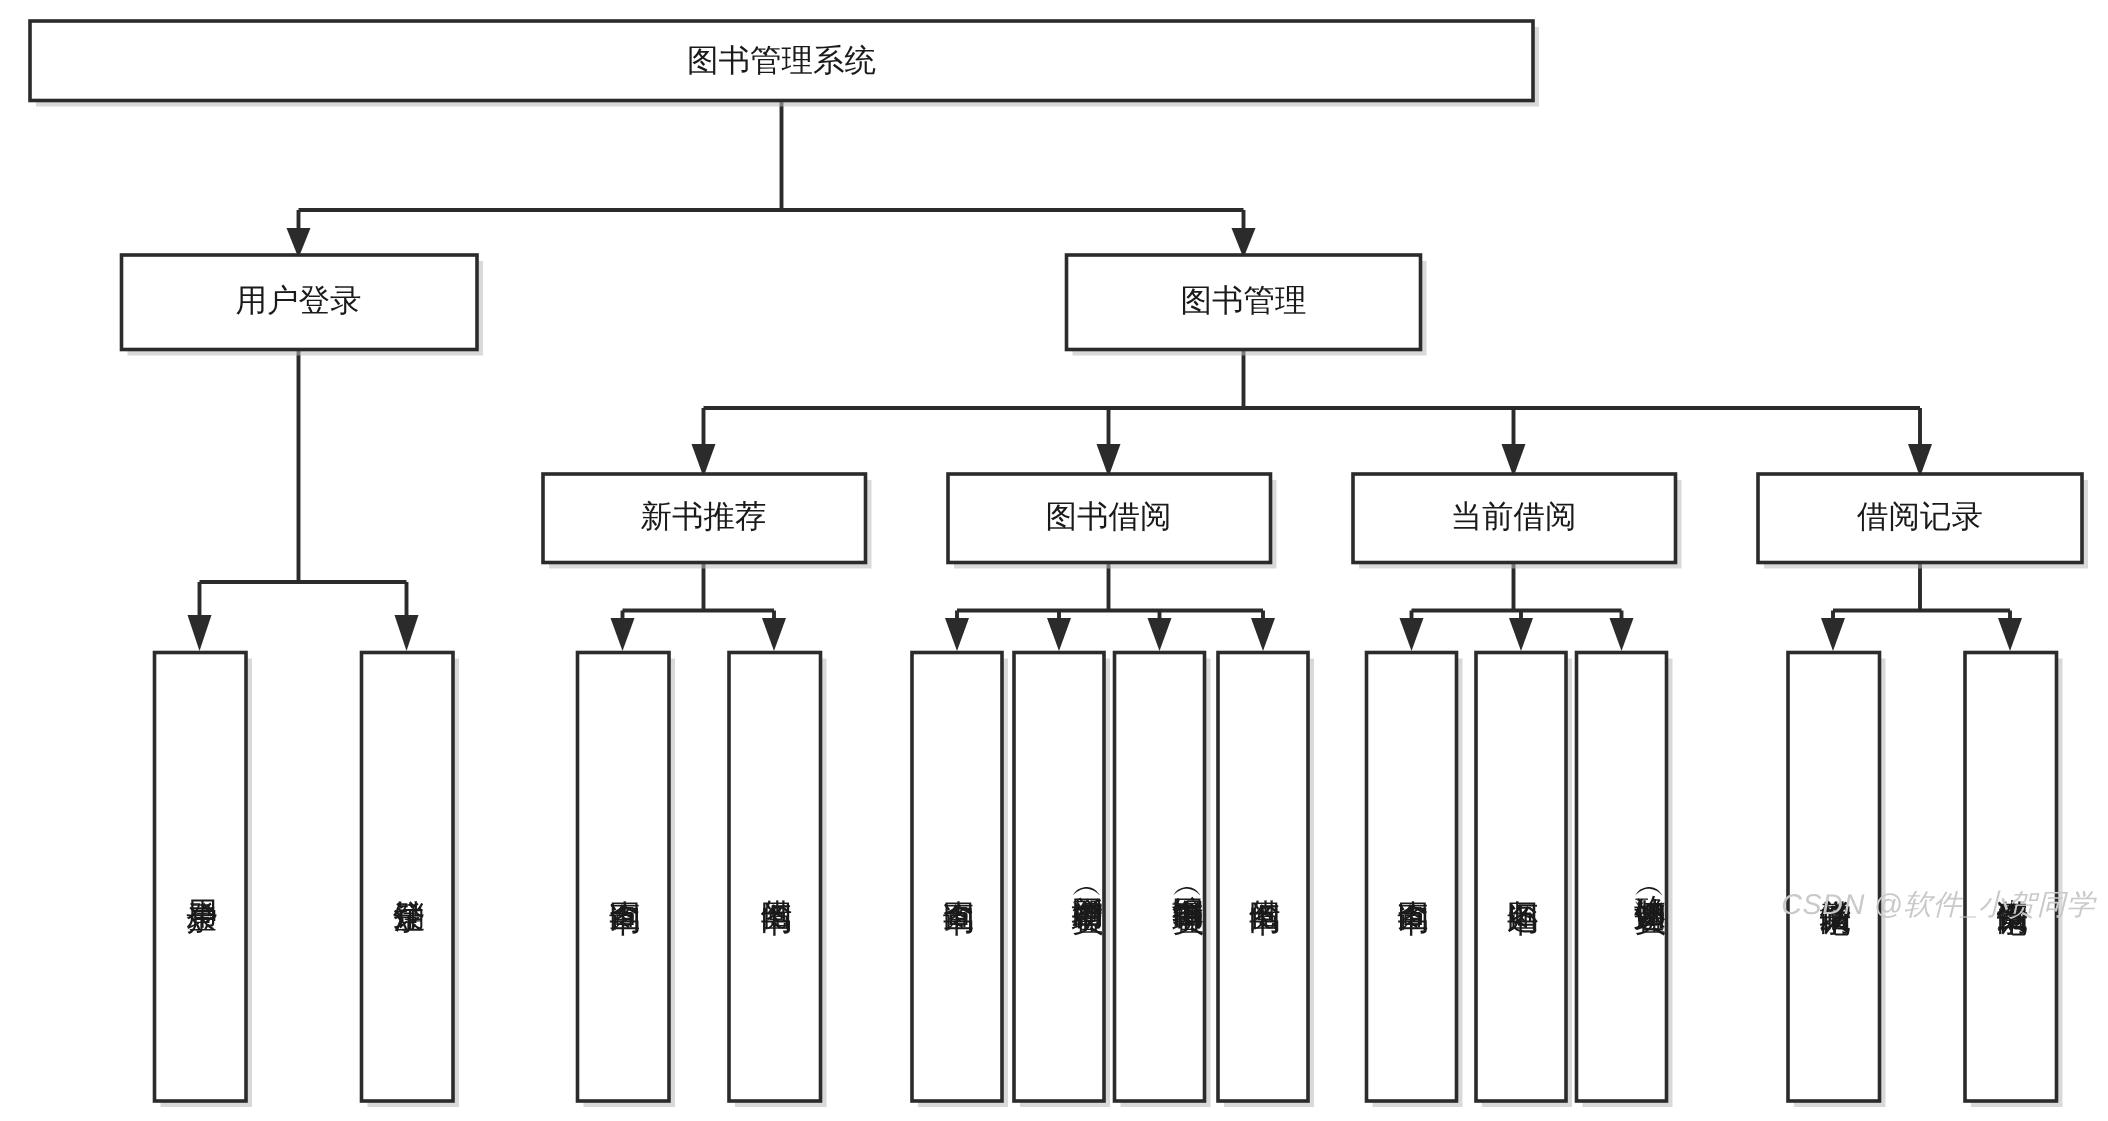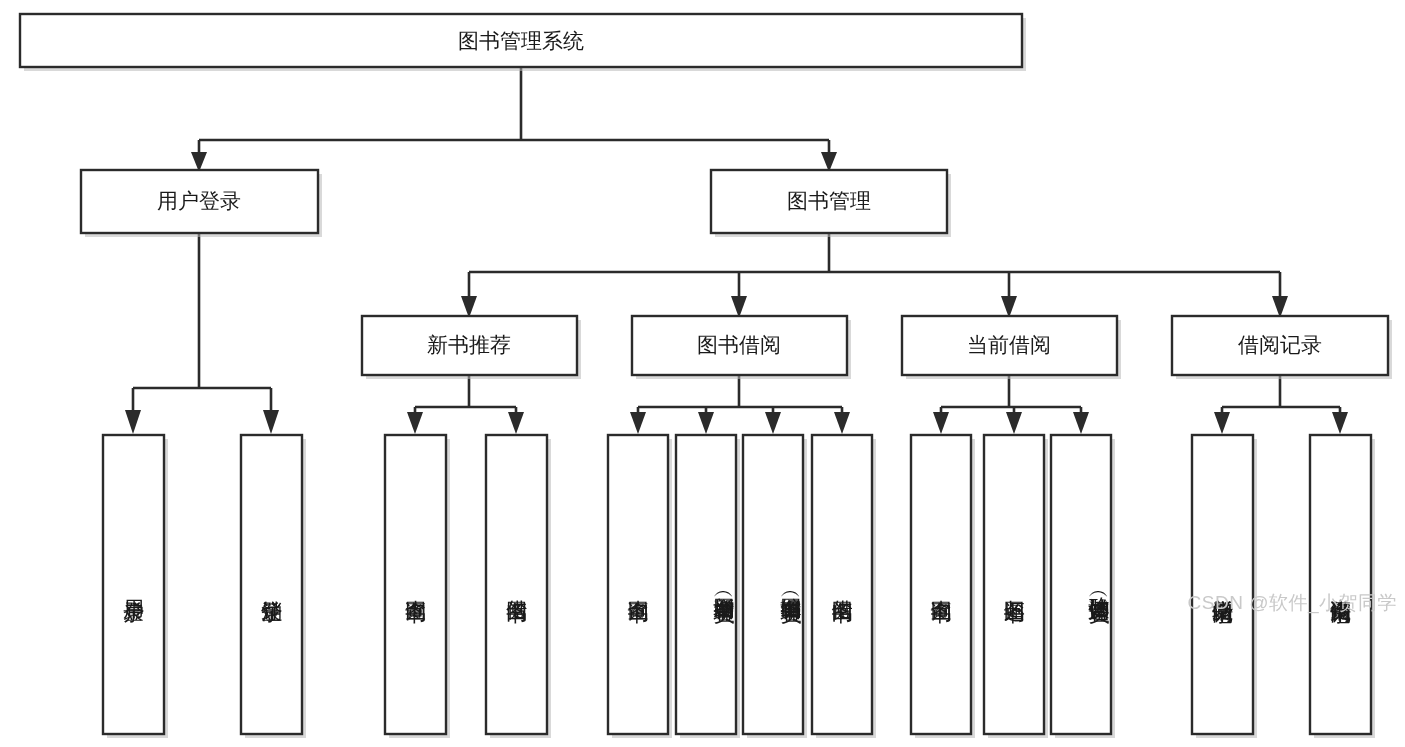--- a/index.html
+++ b/index.html
@@ -69,20 +69,21 @@
   }
   .watermark {
     position: absolute;
     right: 8px;
     bottom: 6px;
     font-family: "Liberation Sans", "DejaVu Sans", sans-serif;
     font-size: 19px;
     color: #c9c9c9;
     white-space: nowrap;
     letter-spacing: 0.5px;
+    font-style: italic;
   }
 </style>
 </head>
 <body>
 
 <div id="diagram-root">
 
   <svg class="canvas" viewBox="0 0 1405 747">
     <defs>
       <marker id="arrow" markerWidth="12" markerHeight="12" refX="1" refY="5" orient="auto" markerUnits="userSpaceOnUse">

